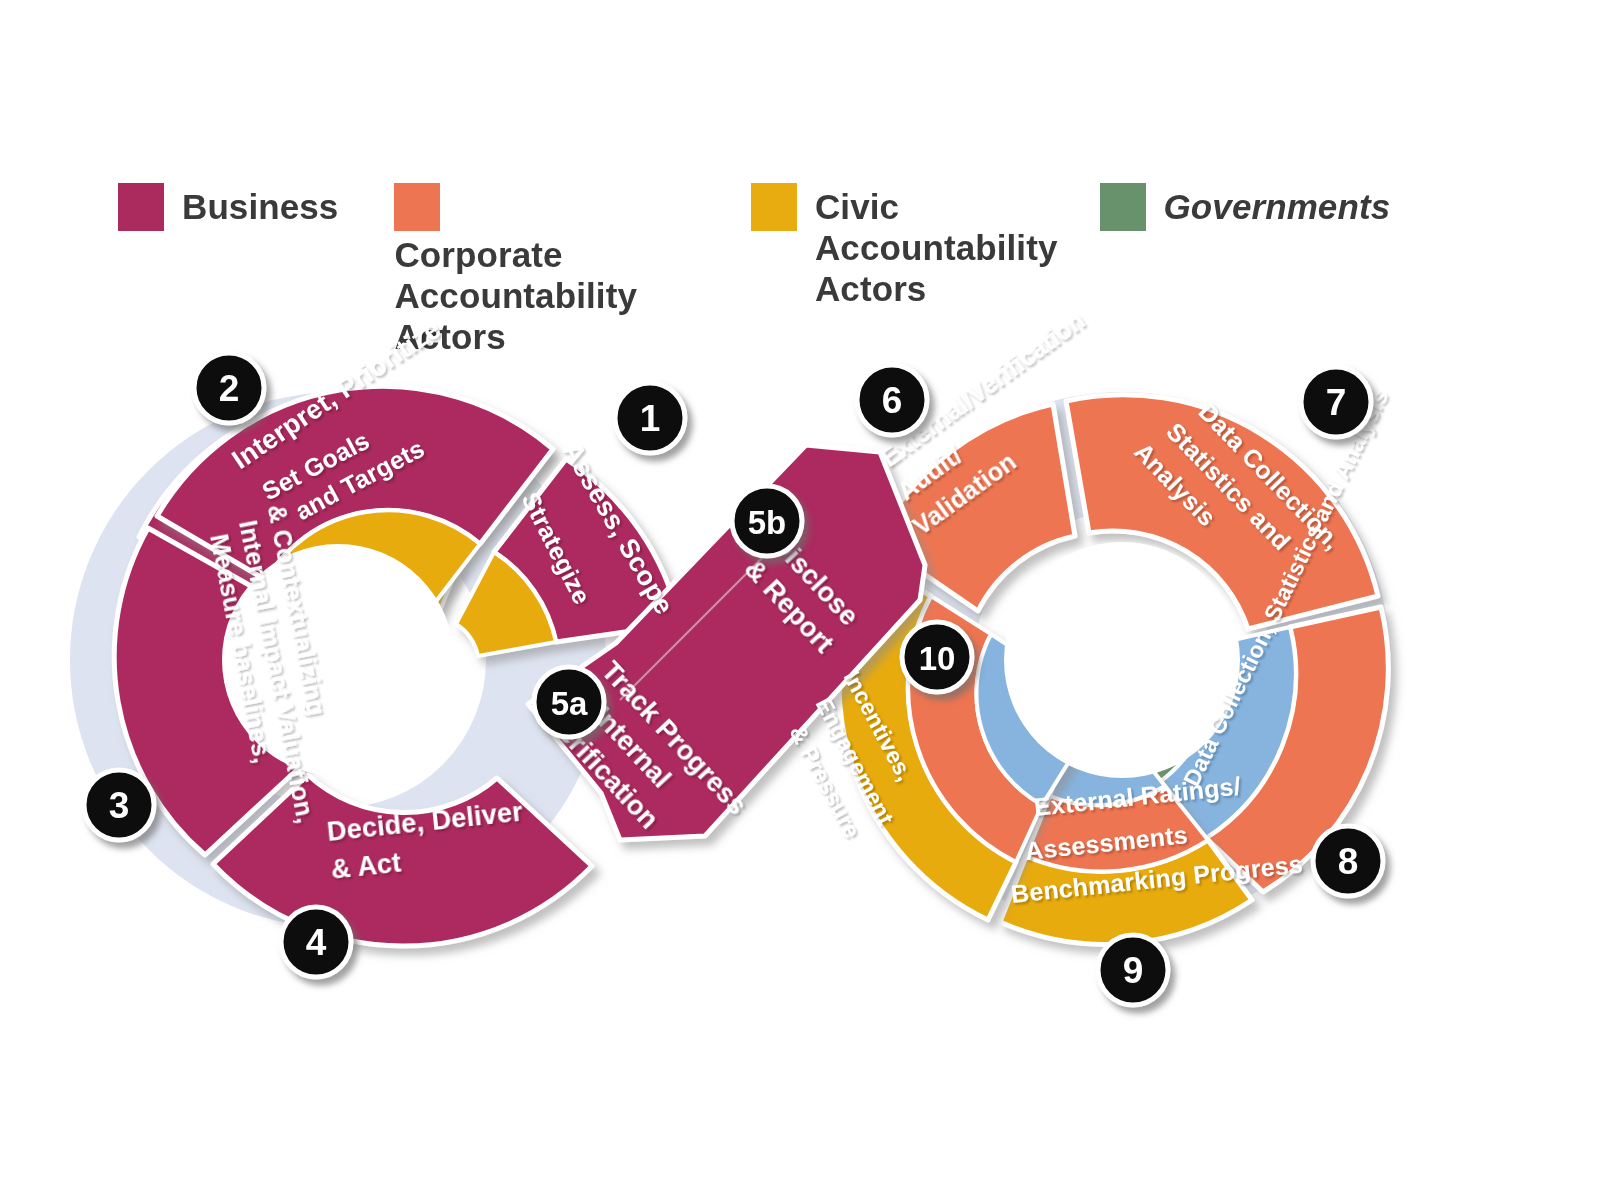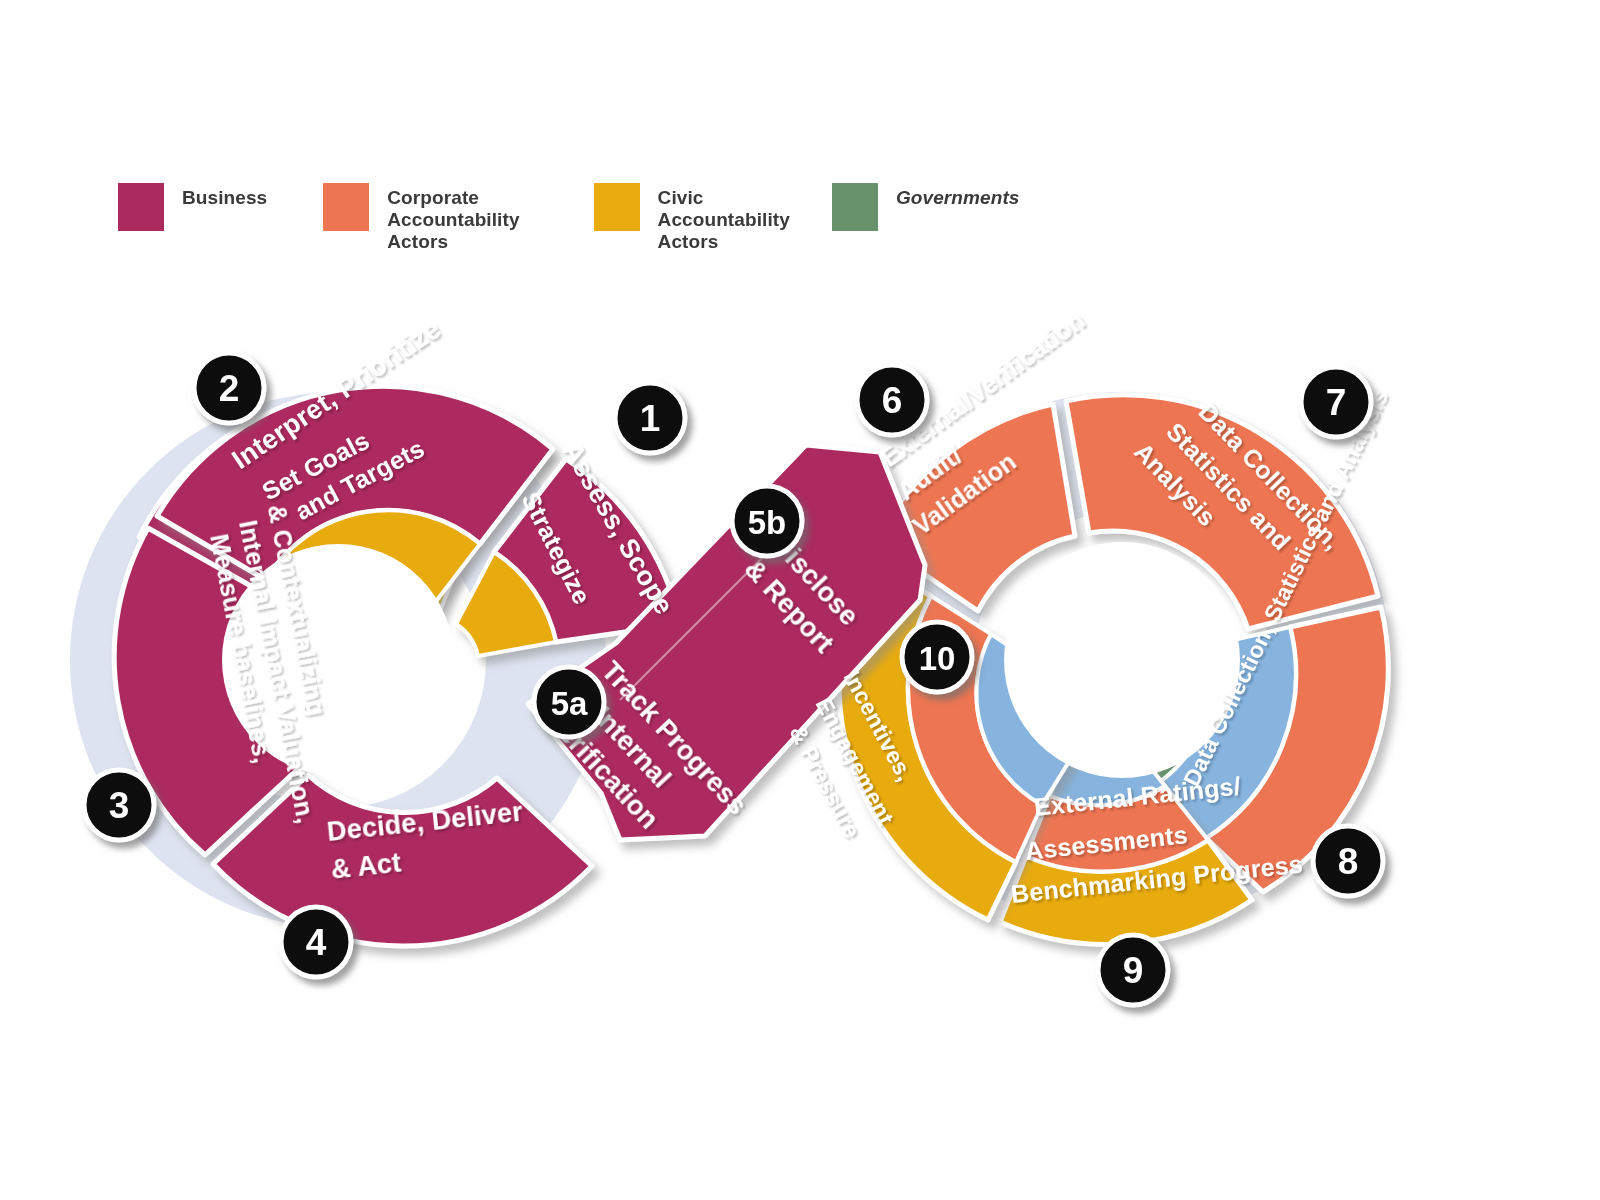--- a/index.html
+++ b/index.html
@@ -8,25 +8,25 @@
     font-family:"Liberation Sans", sans-serif;
     overflow:hidden;position:relative;
   }
   #stage{position:absolute;inset:0;}
 
   
   .legend{position:absolute;left:118px;top:183px;display:flex;align-items:flex-start;}
   .legend-item{display:flex;align-items:flex-start;}
   .legend-swatch{width:46px;height:48px;flex:0 0 auto;margin-right:18px;}
   .legend-label{
-    font-size:19px;line-height:1.17;color:#3a3a3a;font-weight:600;
+    font-size:35px;line-height:1.17;color:#3a3a3a;font-weight:600;
     letter-spacing:.1px;white-space:pre-line;padding-top:4px;
   }
   .lg-0{margin-right:56px;}
-  .lg-1{margin-right:74px;}
+  .lg-1{margin-right:114px;flex-direction:column;}
   .lg-2{margin-right:42px;}
   .lg-3{margin-right:58px;font-style:italic;}
 
   
   svg#diagram{position:absolute;left:0;top:0;width:1600px;height:1200px;}
   .seg{stroke:#ffffff;stroke-width:5;stroke-linejoin:round;}
   .band{stroke:#ffffff;stroke-width:4;stroke-linejoin:round;}
   .shadowring{fill:none;stroke:#dde3f0;}
   .seglabel{
     fill:#ffffff;font-family:"Liberation Sans", sans-serif;

